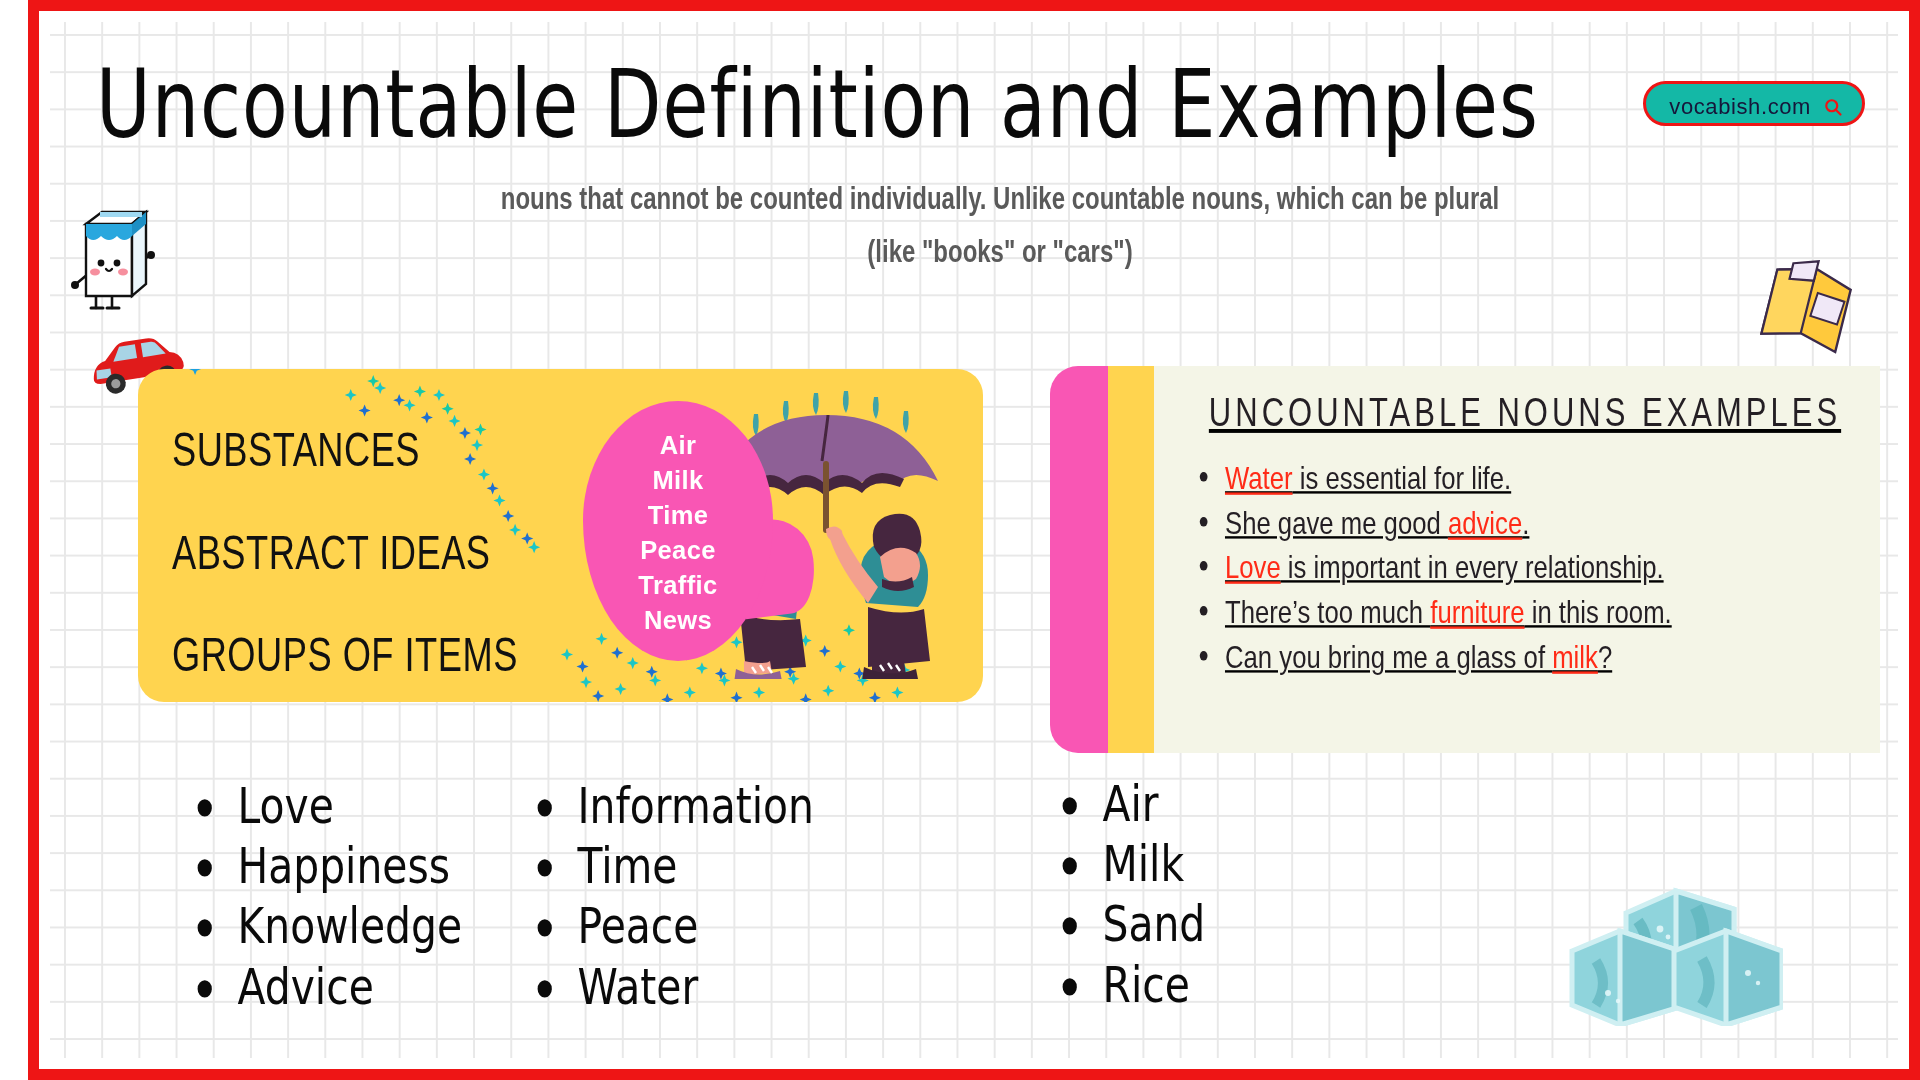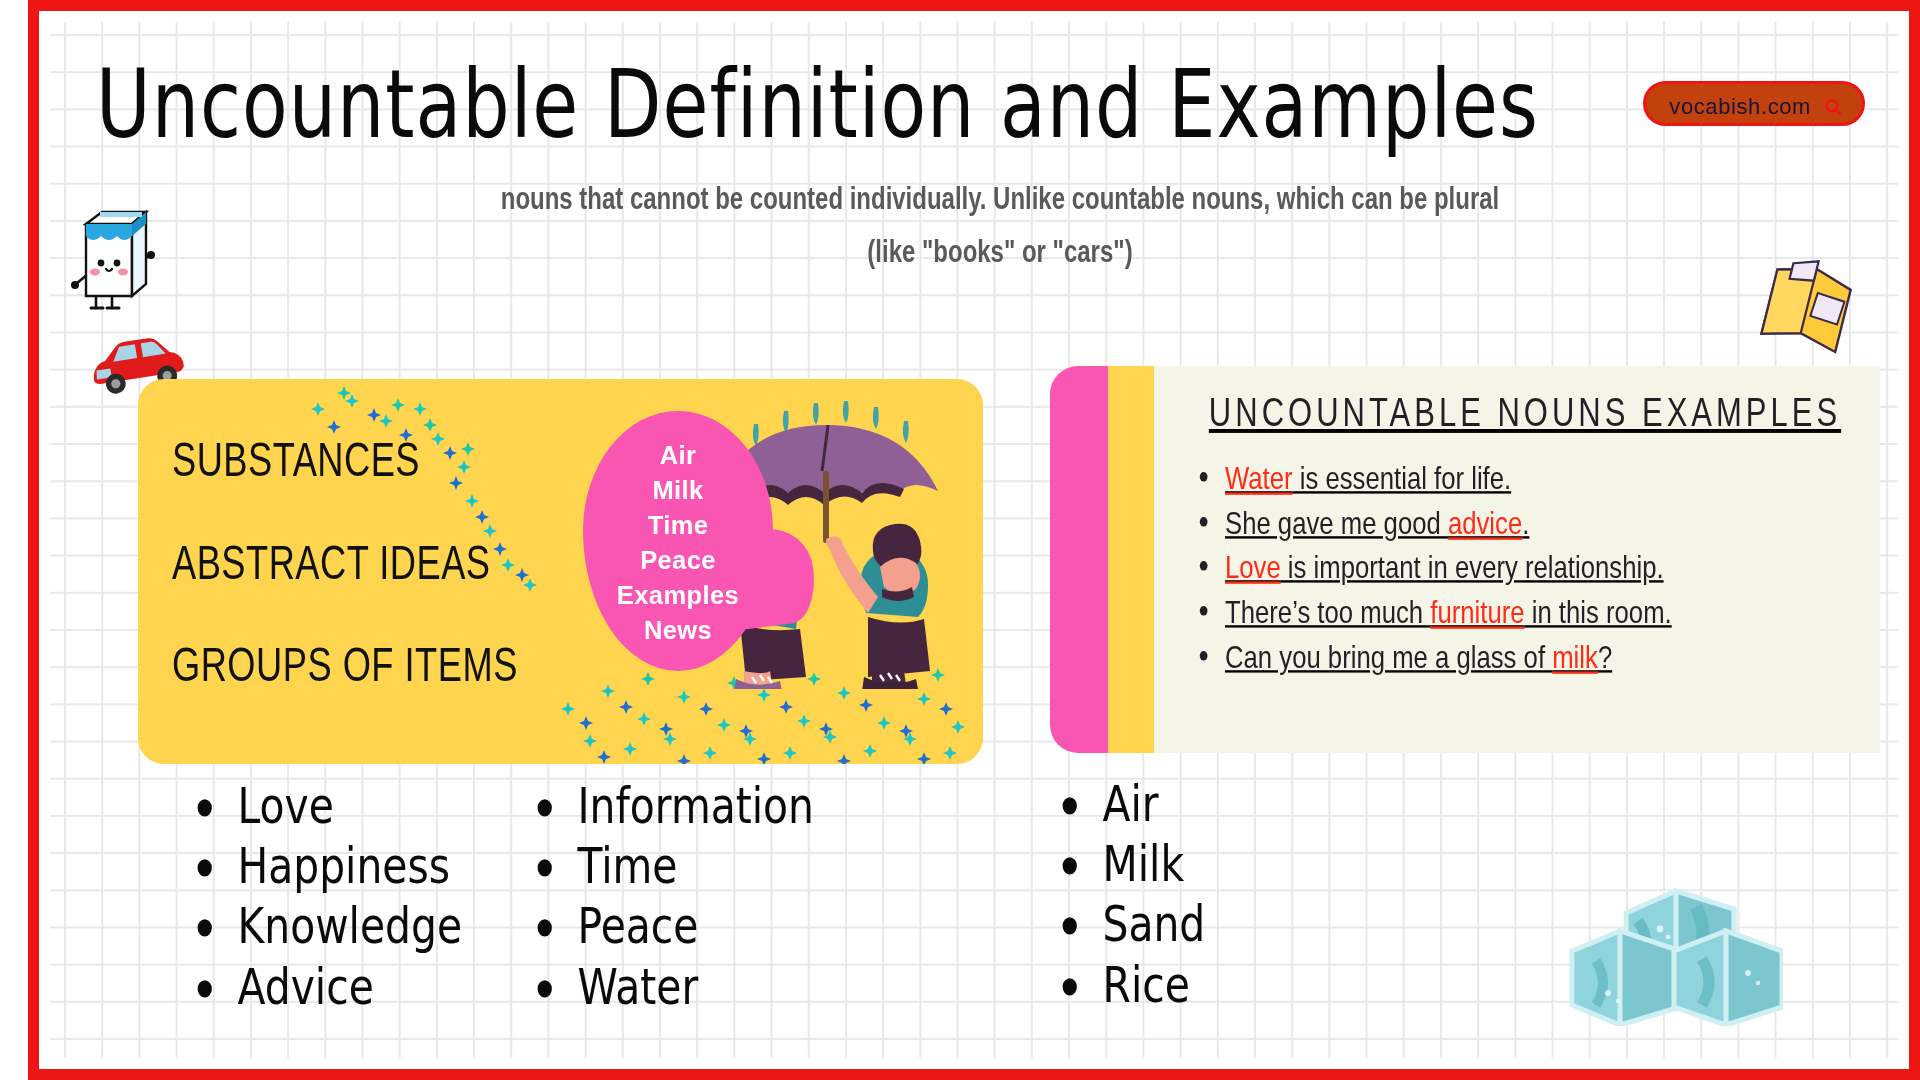--- a/index.html
+++ b/index.html
@@ -41,21 +41,21 @@
     transform:scaleY(1.22) scaleX(0.97);
     transform-origin:left top;
   }
   #logo-badge {
     position:absolute; right:33px; top:59px;
     height:45px;
     display:flex; align-items:center; gap:12px;
     padding:6px 19px 0 23px;
     border:3.5px solid #EE1515;
     border-radius:26px;
-    background:#c2410c;
+    background:#14b8a6;
   }
   #logo-badge .txt {
     font-size:22px; letter-spacing:.6px; color:#16163a;
     font-family:"Liberation Sans", sans-serif;
   }
   .search-glyph { width:20px; height:20px; display:block; }
 
   
   #subtitle {
     position:absolute; left:100px; top:150px; width:1700px;
@@ -68,21 +68,21 @@
 
   
   .deco { position:absolute; }
   #deco-milk   { left:16px;  top:178px; width:92px;  height:110px; }
   #deco-car    { left:36px;  top:306px; width:105px; height:72px;  }
   #deco-book   { right:32px; top:228px; width:116px; height:108px; }
   #deco-ice    { right:115px; bottom:32px; width:215px; height:225px; }
 
   
   #left-card {
-    position:absolute; left:88px; top:357px; width:845px; height:385px;
+    position:absolute; left:88px; top:347px; width:845px; height:333px;
     background:#FFD44F; border-radius:26px; overflow:hidden;
   }
   .cat {
     position:absolute; left:34px;
     font-size:37px; letter-spacing:.5px; color:#111;
     font-family:"Liberation Sans", sans-serif;
     transform:scaleY(1.28) scaleX(0.98); transform-origin:left top;
   }
   #cat0 { top:55px; }  #cat1 { top:158px; } #cat2 { top:260px; }
 
@@ -388,21 +388,21 @@
       <div class="cat" id="cat0">SUBSTANCES</div>
       <div class="cat" id="cat1">ABSTRACT IDEAS</div>
       <div class="cat" id="cat2">GROUPS OF ITEMS</div>
 
       <div id="bubble-tail"></div>
       <div id="bubble">
         <span class="w">Air</span>
         <span class="w">Milk</span>
         <span class="w">Time</span>
         <span class="w">Peace</span>
-        <span class="w">Examples</span>
+        <span class="w">Traffic</span>
         <span class="w">News</span>
       </div>
     </div>
 
     <div id="right-card">
       <div id="stripe-pink"></div>
       <div id="stripe-yellow"></div>
       <div id="panel">
         <h2>UNCOUNTABLE  NOUNS  EXAMPLES</h2>
         <ul id="ex-list">

